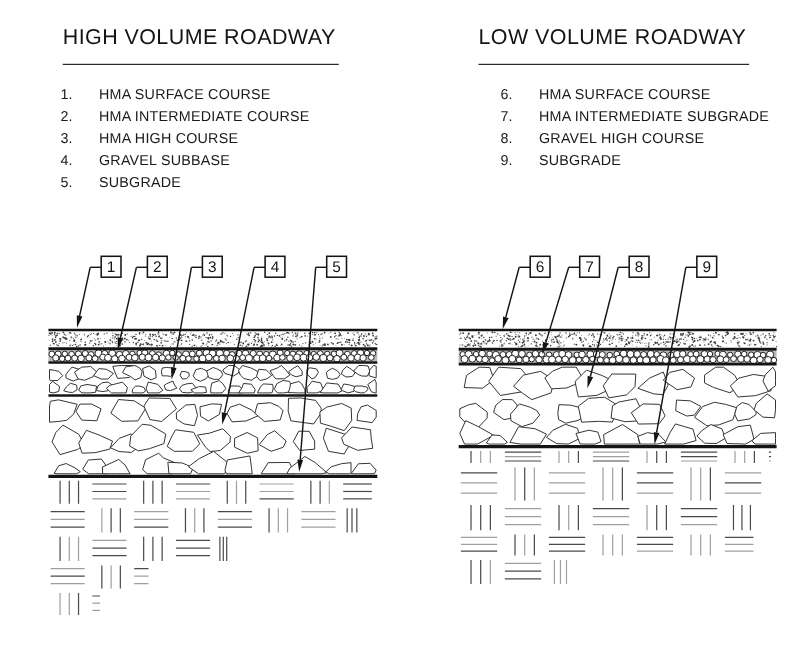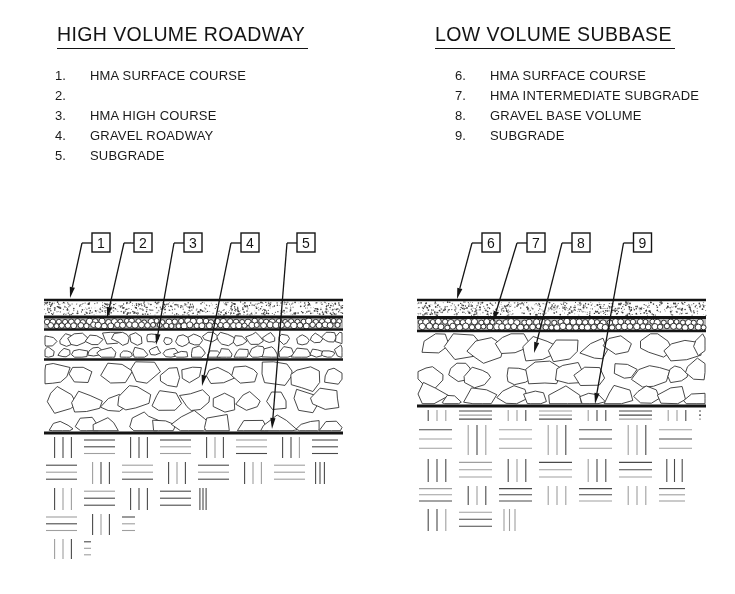--- a/index.html
+++ b/index.html
@@ -4,21 +4,21 @@
 <style>
   html,body{margin:0;padding:0;background:#ffffff;}
   .stage{
     position:relative;width:735px;height:594px;background:#ffffff;overflow:hidden;
     font-family:"Liberation Sans", sans-serif;color:#141414;
   }
   .legend{position:absolute;}
   .legend-title{
     margin:0;display:inline-block;font-size:19.5px;font-weight:400;
     letter-spacing:0.4px;line-height:21px;color:#141414;
-    border-bottom:1.6px solid #141414;padding:0 3px 3px 0;
+    border-bottom:1.6px solid #141414;padding:0 3px 13px 0;
   }
   .legend-rows{margin-top:17px;}
   .legend-row{display:flex;font-size:13px;line-height:20px;color:#1a1a1a;}
   .legend-row .num{width:35px;flex:0 0 35px;}
   .legend-row .lbl{letter-spacing:0.2px;text-align:center;}
   .legend.right .legend-rows{padding-left:20px;}
   .legend.left  .legend-title{margin-left:2px;}
   #drawing{position:absolute;left:0;top:0;}
   #drawing text{font-family:"Liberation Sans", sans-serif;}
 </style>
@@ -29,50 +29,51 @@
 
   <section class="legend left" style="left:55px;top:24px;">
     <h2 class="legend-title">HIGH VOLUME ROADWAY</h2>
     <div class="legend-rows">
       <div class="legend-row">
         <span class="num">1.</span>
         <span class="lbl">HMA SURFACE COURSE</span>
       </div>
       <div class="legend-row">
         <span class="num">2.</span>
+        <span class="lbl">HMA INTERMEDIATE COURSE</span>
       </div>
       <div class="legend-row">
         <span class="num">3.</span>
         <span class="lbl">HMA HIGH COURSE</span>
       </div>
       <div class="legend-row">
         <span class="num">4.</span>
-        <span class="lbl">GRAVEL ROADWAY</span>
+        <span class="lbl">GRAVEL SUBBASE</span>
       </div>
       <div class="legend-row">
         <span class="num">5.</span>
         <span class="lbl">SUBGRADE</span>
       </div>
     </div>
   </section>
 
   <section class="legend right" style="left:435px;top:24px;">
-    <h2 class="legend-title">LOW VOLUME SUBBASE</h2>
+    <h2 class="legend-title">LOW VOLUME ROADWAY</h2>
     <div class="legend-rows">
       <div class="legend-row">
         <span class="num">6.</span>
         <span class="lbl">HMA SURFACE COURSE</span>
       </div>
       <div class="legend-row">
         <span class="num">7.</span>
         <span class="lbl">HMA INTERMEDIATE SUBGRADE</span>
       </div>
       <div class="legend-row">
         <span class="num">8.</span>
-        <span class="lbl">GRAVEL BASE VOLUME</span>
+        <span class="lbl">GRAVEL HIGH COURSE</span>
       </div>
       <div class="legend-row">
         <span class="num">9.</span>
         <span class="lbl">SUBGRADE</span>
       </div>
     </div>
   </section>
 
   <svg id="drawing" width="735" height="594" viewBox="0 0 735 594">
       <g>

